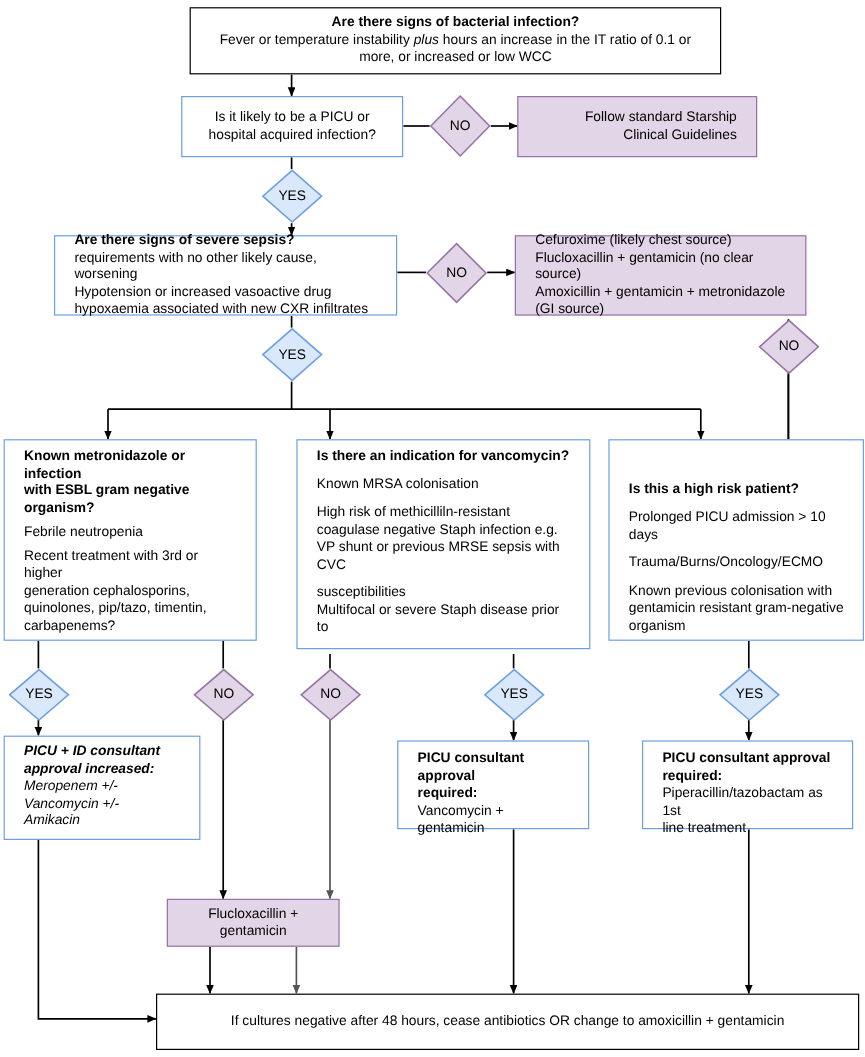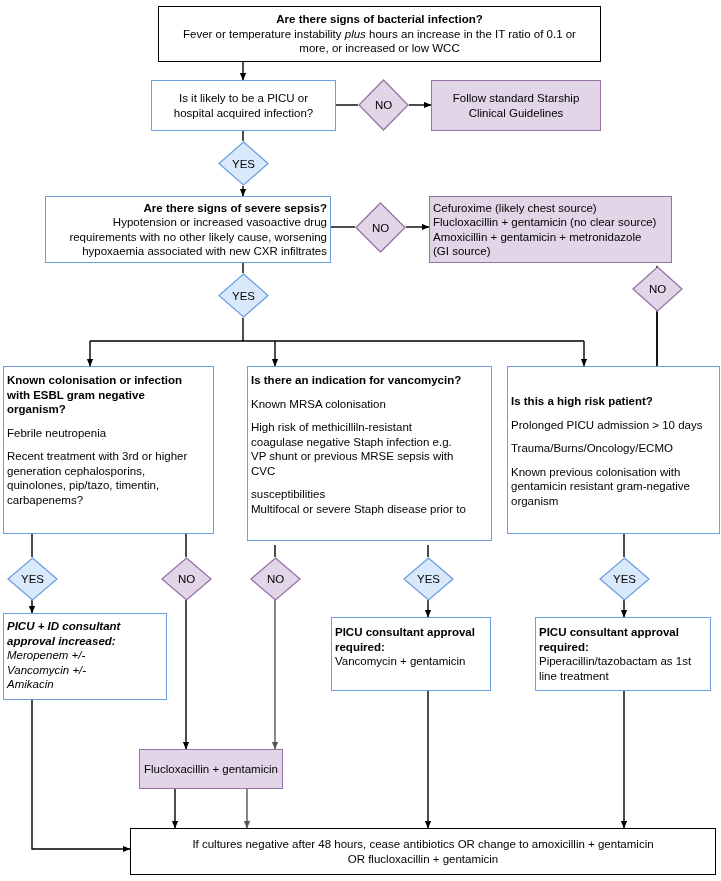--- a/index.html
+++ b/index.html
@@ -24,21 +24,21 @@
     position:absolute;
     box-sizing:border-box;
     display:flex;
     flex-direction:column;
     justify-content:center;
     z-index:2;
   }
   .box{
     border:1px solid #000000;
     background:#ffffff;
-    padding:4px 3px;
+    padding:4px 16px;
   }
   .box.blue{ border-color:#6c9fe0; }
   .box.black{ border-color:#000000; }
   .box.purple{
     border:1px solid #9673a6;
     background:#e1d5e7;
   }
   .ln{
     font-size:11.5px;
     line-height:14.5px;
@@ -150,36 +150,36 @@
     <div class="ln c">hospital acquired infection?</div>
   </div>
 
   <div class="diamond" style="left:358px;top:79px;width:51px;height:52px;">
     <svg class="shape" viewBox="0 0 51 52" preserveAspectRatio="none">
       <polygon points="25.5,1 50,26 25.5,51 1,26" fill="#e1d5e7" stroke="#9673a6" stroke-width="1.3"></polygon>
     </svg>
     <span class="txt">NO</span>
   </div>
 
-  <div class="node box purple" style="left:431px;top:80px;width:170px;height:51px;">
+  <div class="node box purple" style="left:431px;top:80px;width:200px;height:51px;align-items:flex-end;">
     <div class="ln c">Follow standard Starship</div>
     <div class="ln c">Clinical Guidelines</div>
   </div>
 
   <div class="diamond" style="left:218px;top:141px;width:51px;height:45px;">
     <svg class="shape" viewBox="0 0 51 45" preserveAspectRatio="none">
       <polygon points="25.5,1 50,22.5 25.5,44 1,22.5" fill="#dae8fc" stroke="#6c9fe0" stroke-width="1.3"></polygon>
     </svg>
     <span class="txt">YES</span>
   </div>
 
-  <div class="node box blue" style="left:45px;top:196px;width:286px;height:67px;text-align:right;">
+  <div class="node box blue" style="left:45px;top:196px;width:286px;height:67px;">
     <div class="ln b">Are there signs of severe sepsis?</div>
+    <div class="ln">requirements with no other likely cause, worsening</div>
     <div class="ln">Hypotension or increased vasoactive drug</div>
-    <div class="ln">requirements with no other likely cause, worsening</div>
     <div class="ln">hypoxaemia associated with new CXR infiltrates</div>
   </div>
 
   <div class="diamond" style="left:355px;top:202px;width:51px;height:51px;">
     <svg class="shape" viewBox="0 0 51 51" preserveAspectRatio="none">
       <polygon points="25.5,1 50,25.5 25.5,50 1,25.5" fill="#e1d5e7" stroke="#9673a6" stroke-width="1.3"></polygon>
     </svg>
     <span class="txt">NO</span>
   </div>
 
@@ -198,21 +198,21 @@
   </div>
 
   <div class="diamond" style="left:632px;top:266px;width:51px;height:46px;">
     <svg class="shape" viewBox="0 0 51 46" preserveAspectRatio="none">
       <polygon points="25.5,1 50,23 25.5,45 1,23" fill="#e1d5e7" stroke="#9673a6" stroke-width="1.3"></polygon>
     </svg>
     <span class="txt">NO</span>
   </div>
 
   <div class="node box blue" style="left:3px;top:366px;width:211px;height:168px;justify-content:flex-start;padding-top:6px;">
-    <div class="ln b">Known colonisation or infection</div>
+    <div class="ln b">Known metronidazole or infection</div>
     <div class="ln b">with ESBL gram negative</div>
     <div class="ln b">organism?</div>
     <div class="ln sp"></div>
     <div class="ln">Febrile neutropenia</div>
     <div class="ln sp"></div>
     <div class="ln">Recent treatment with 3rd or higher</div>
     <div class="ln">generation cephalosporins,</div>
     <div class="ln">quinolones, pip/tazo, timentin,</div>
     <div class="ln">carbapenems?</div>
   </div>
@@ -224,21 +224,21 @@
     <div class="ln sp"></div>
     <div class="ln">High risk of methicilliln-resistant</div>
     <div class="ln">coagulase negative Staph infection e.g.</div>
     <div class="ln">VP shunt or previous MRSE sepsis with</div>
     <div class="ln">CVC</div>
     <div class="ln sp"></div>
     <div class="ln">susceptibilities</div>
     <div class="ln">Multifocal or severe Staph disease prior to</div>
   </div>
 
-  <div class="node box blue" style="left:507px;top:366px;width:213px;height:168px;justify-content:center;padding-top:6px;">
+  <div class="node box blue" style="left:507px;top:366px;width:213px;height:168px;justify-content:flex-end;padding-top:6px;">
     <div class="ln b">Is this a high risk patient?</div>
     <div class="ln sp"></div>
     <div class="ln">Prolonged PICU admission &gt; 10 days</div>
     <div class="ln sp"></div>
     <div class="ln">Trauma/Burns/Oncology/ECMO</div>
     <div class="ln sp"></div>
     <div class="ln">Known previous colonisation with</div>
     <div class="ln">gentamicin resistant gram-negative</div>
     <div class="ln">organism</div>
   </div>
@@ -298,16 +298,15 @@
     <div class="ln">Piperacillin/tazobactam as 1st</div>
     <div class="ln">line treatment</div>
   </div>
 
   <div class="node box purple" style="left:139px;top:749px;width:144px;height:40px;">
     <div class="ln c">Flucloxacillin + gentamicin</div>
   </div>
 
   <div class="node box black" style="left:130px;top:828px;width:586px;height:47px;">
     <div class="ln c">If cultures negative after 48 hours, cease antibiotics OR change to amoxicillin + gentamicin</div>
-    <div class="ln c">OR flucloxacillin + gentamicin</div>
   </div>
 
 </div>
 
 </body></html>

